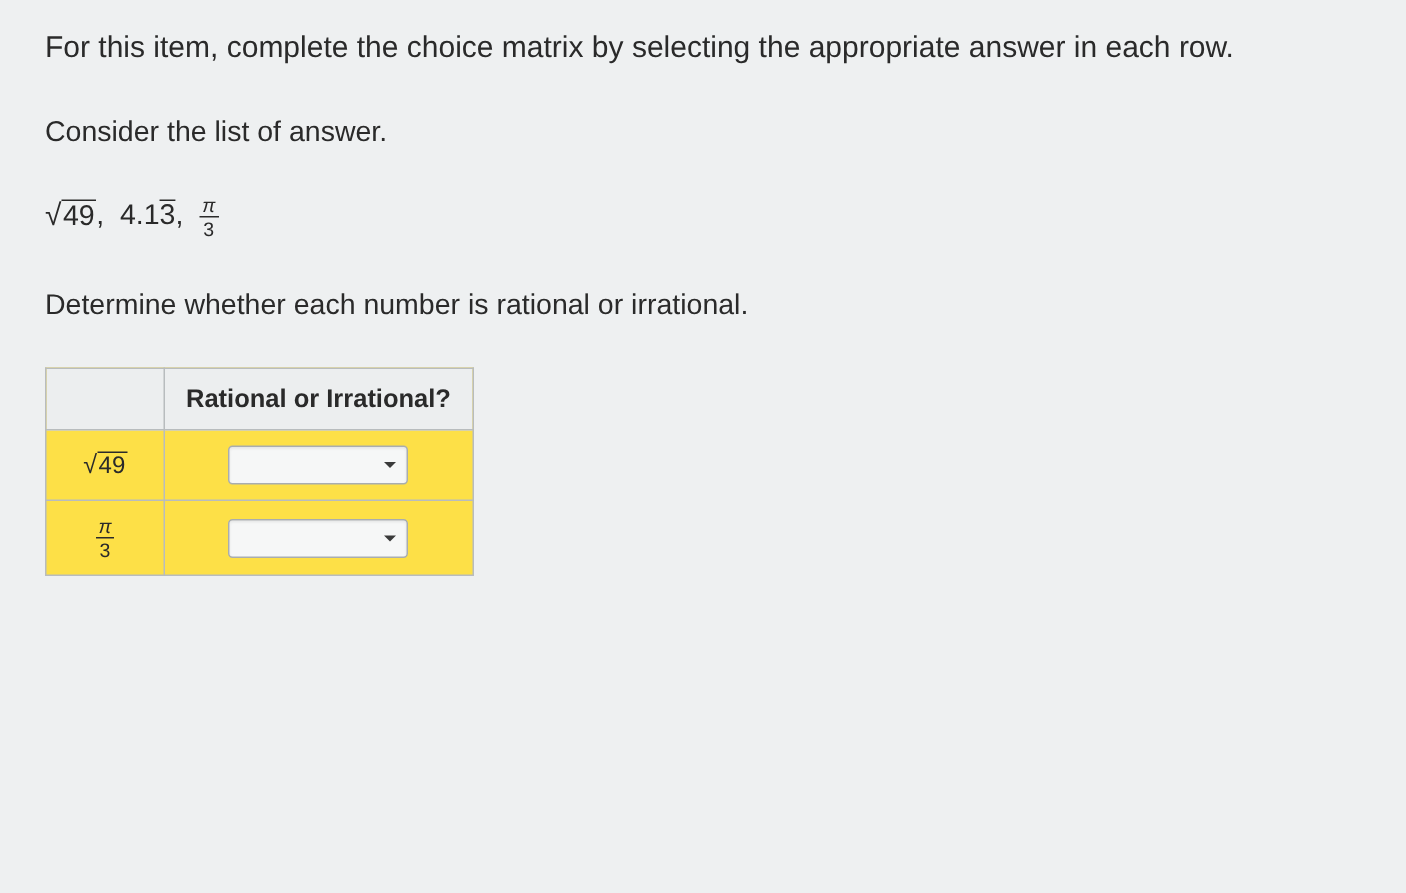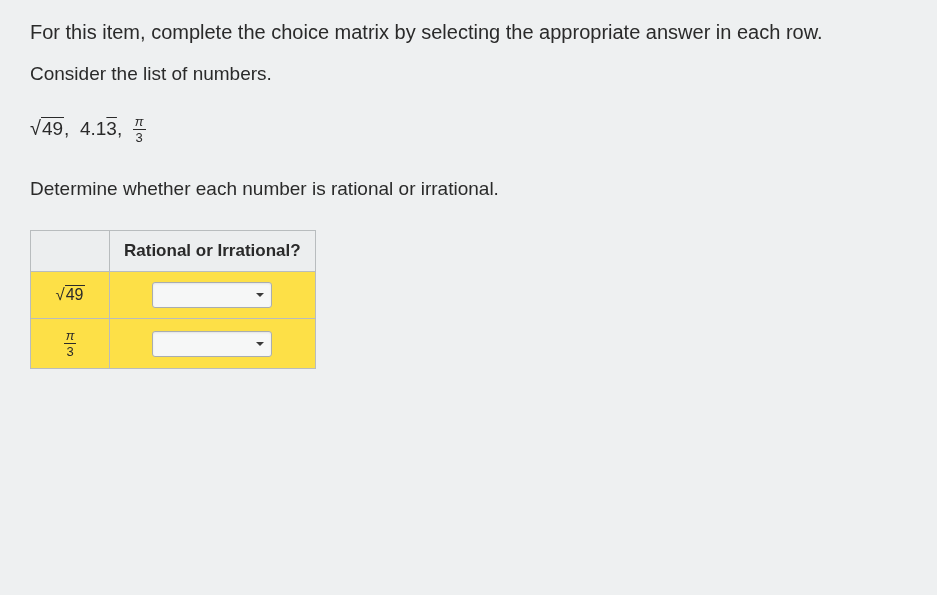--- a/index.html
+++ b/index.html
@@ -8,21 +8,21 @@
     font-family: Arial, Helvetica, sans-serif;
     background: #eef0f1;
     color: #2a2a2a;
     width: 937px;
     height: 595px;
     box-sizing: border-box;
     font-size: 19px;
   }
   .instruction {
     font-size: 20px;
-    margin-bottom: 17px;
+    margin-bottom: 32px;
     line-height: 1.4;
   }
   .prompt-line {
     margin-bottom: 30px;
   }
   .math-line {
     margin-bottom: 34px;
     font-size: 19px;
   }
   .sqrt {
@@ -99,21 +99,21 @@
     width: 50px;
     background: #eceeef;
   }
   .pi { font-style: italic; }
 </style>
 </head>
 <body>
 
 <div class="instruction">For this item, complete the choice matrix by selecting the appropriate answer in each row.</div>
 
-<div class="prompt-line">Consider the list of numbers.</div>
+<div class="prompt-line">Consider the list of answer.</div>
 
 <div class="math-line">
   <span class="sqrt"><span class="rad">49</span></span>,&nbsp;
   <span><span>4.1</span><span class="overline">3</span></span>,&nbsp;
   <span class="frac">
     <span class="num pi">π</span>
     <span class="den">3</span>
   </span>
 </div>
 

